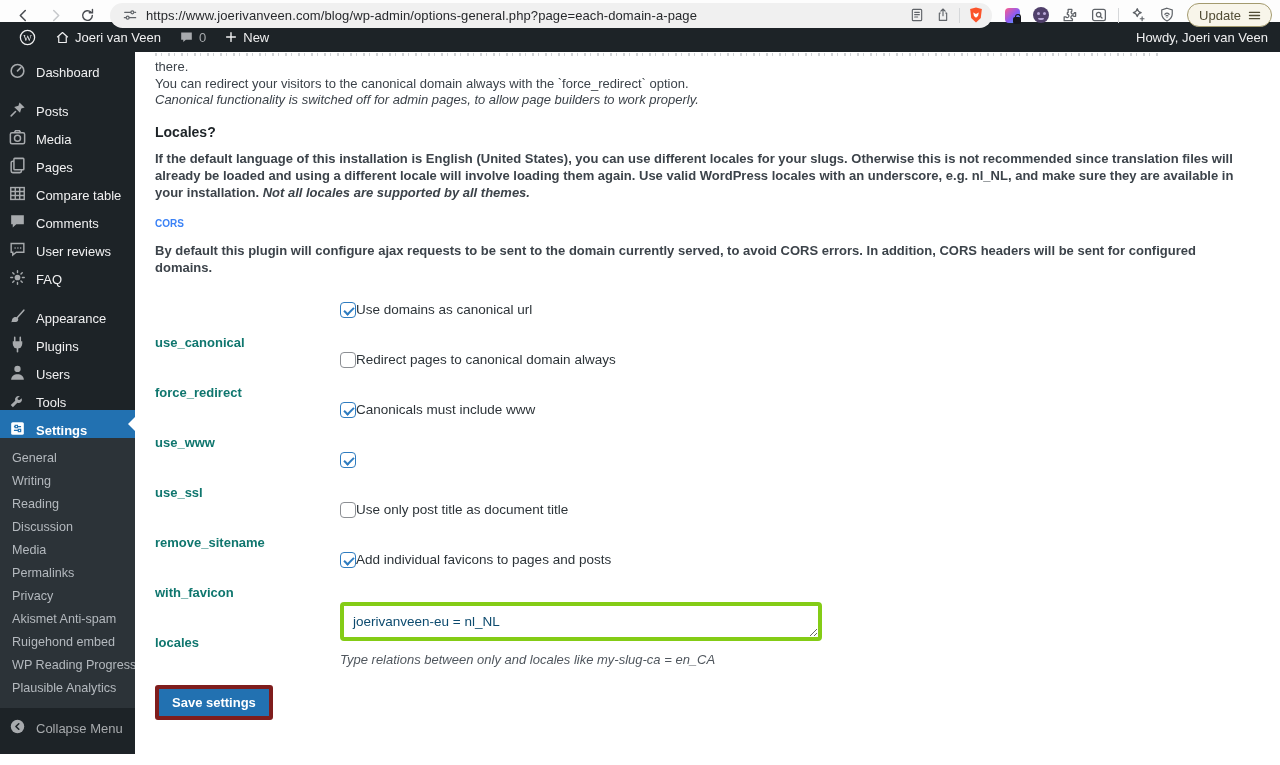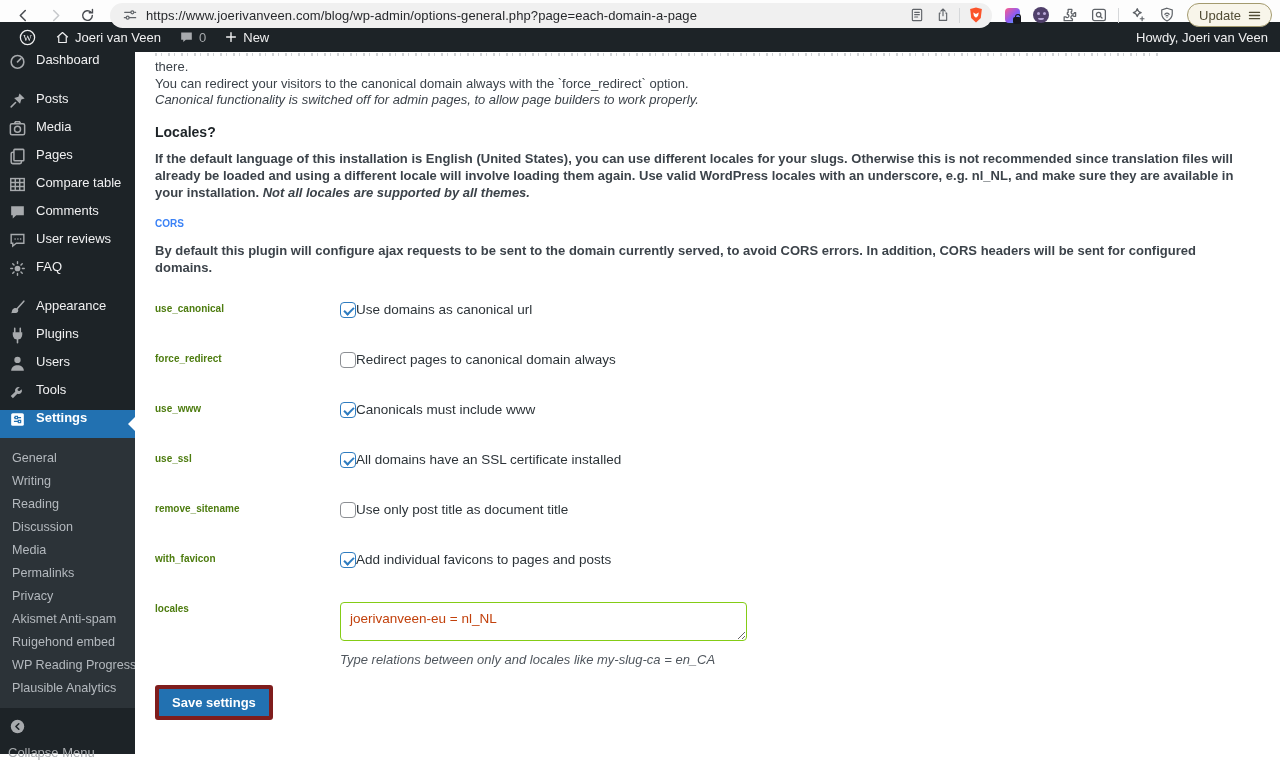--- a/index.html
+++ b/index.html
@@ -30,50 +30,50 @@
   .ab-item { display:flex; align-items:center; gap:5px; padding:0 8px; height:100%; cursor:pointer; }
   .ab-count { color:#a7aaad; }
   .ab-spacer { flex:1; }
   .ab-howdy { padding-right:2px; }
 
   
   .page { display:flex; height:702px; }
 
   
   .sidebar { width:135px; background:#1d2327; color:#f0f0f1; display:flex; flex-direction:column; flex:0 0 auto; font-size:13px; }
-  .mi { height:28px; display:flex; align-items:flex-start; gap:9px; padding:0 8px; cursor:pointer; position:relative; flex:0 0 auto; }
+  .mi { height:28px; display:flex; align-items:flex-end; gap:9px; padding:0 8px; cursor:pointer; position:relative; flex:0 0 auto; }
   .mi-icon { width:19px; height:19px; color:#a7aaad; flex:0 0 auto; }
   .mi-label { white-space:nowrap; }
   .mi.active { background:#2271b1; color:#fff; font-weight:600; }
   .mi.active .mi-icon { color:#fff; }
   .mi.active::after { content:''; position:absolute; right:0; top:50%; margin-top:-7px; border:7px solid transparent; border-right-color:#fff; }
   .mi-sep { height:11px; flex:0 0 auto; }
   .submenu { background:#2c3338; padding:8px 0 9px; flex:0 0 auto; }
   .smi { height:23px; display:flex; align-items:center; padding:0 12px; color:#b4b9be; cursor:pointer; white-space:nowrap; font-size:12.6px; }
-  .collapse { margin-top:auto; margin-bottom:9px;flex-direction:column; }
+  .collapse { margin-top:auto; margin-bottom:18px; }
   .collapse .mi-label { color:#a7aaad; }
 
   
   .content { flex:1; background:#fff; color:#3c434a; padding:0 30px 0 20px; font-size:13px; overflow:hidden; }
   .clip-strip { height:3px; margin:1px 0 3px; background:repeating-linear-gradient(90deg,#9aa0a5 0 2px,transparent 2px 6px,#9aa0a5 6px 7px,transparent 7px 13px); opacity:.45; width:92%; }
   .intro p { line-height:16.5px; }
   .em { font-style:italic; }
   h3.sect { font-size:14px; color:#1d2327; margin:15px 0 10px; font-weight:700; }
   h2.sect { font-size:10px; color:#3b82f6; margin:17px 0 13px; font-weight:700; }
   .para { line-height:17px; max-width:1105px;font-weight:bold; }
   .form { margin-top:26px; }
   .row { display:flex; align-items:flex-start; min-height:50px; }
-  .row-label { width:185px; flex:0 0 auto; font-weight:700; color:#4d7c0f; padding-top:1px; font-size:10px; }
+  .row-label { width:185px; flex:0 0 auto; font-weight:700; color:#0f766e; padding-top:1px; font-size:13px;margin-top:32px; }
   .chk-wrap { display:flex; align-items:center; cursor:pointer; }
   .checkbox { width:16px; height:16px; border:1px solid #8c8f94; border-radius:4px; background:#fff; position:relative; flex:0 0 auto; }
   .checkbox.checked { border-color:#2e7cc0; }
   .checkbox.checked::after { content:''; position:absolute; left:3px; top:4px; width:8px; height:4px; border-left:2px solid #2e7cc0; border-bottom:2px solid #2e7cc0; transform:rotate(-45deg); }
   .chk-label { font-size:13.5px; color:#2c3338; }
   .locales-row { min-height:0; }
-  .locales-box textarea { width:407px; height:39px; border:1px solid #84cc16; border-radius:4px; padding:7px 9px; font-size:13.5px; font-family:inherit; color:#c2410c; resize:both; line-height:17px; }
+  .locales-box textarea { width:482px; height:39px; border:4px solid #84cc16; border-radius:4px; padding:7px 9px; font-size:13.5px; font-family:inherit; color:#0c4a6e; resize:both; line-height:17px; }
   .help { font-style:italic; color:#50575e; margin-top:8px; font-size:13px; }
   .save-btn { margin-top:18px; background:#2271b1; border:4px solid #7f1d1d; color:#fff; font-size:13px; font-weight:600; padding:6px 13px; border-radius:3px; cursor:pointer; font-family:inherit; }
 </style>
 </head>
 <body>
 
 <div class="chrome">
   <div class="nav-btn">
     <svg width="17" height="17" viewBox="0 0 24 24" fill="none" stroke="currentColor" stroke-width="2.2" stroke-linecap="round" stroke-linejoin="round">
         <path d="M14.5 5l-7 7 7 7"></path>
@@ -356,21 +356,20 @@
         <div class="row-label">use_www</div>
         <div class="chk-wrap">
           <span class="checkbox checked"></span>
           <span class="chk-label">Canonicals must include www</span>
         </div>
       </div>
       <div class="row">
         <div class="row-label">use_ssl</div>
         <div class="chk-wrap">
           <span class="checkbox checked"></span>
-          <span class="chk-label">All domains have an SSL certificate installed</span>
         </div>
       </div>
       <div class="row">
         <div class="row-label">remove_sitename</div>
         <div class="chk-wrap">
           <span class="checkbox"></span>
           <span class="chk-label">Use only post title as document title</span>
         </div>
       </div>
       <div class="row">

